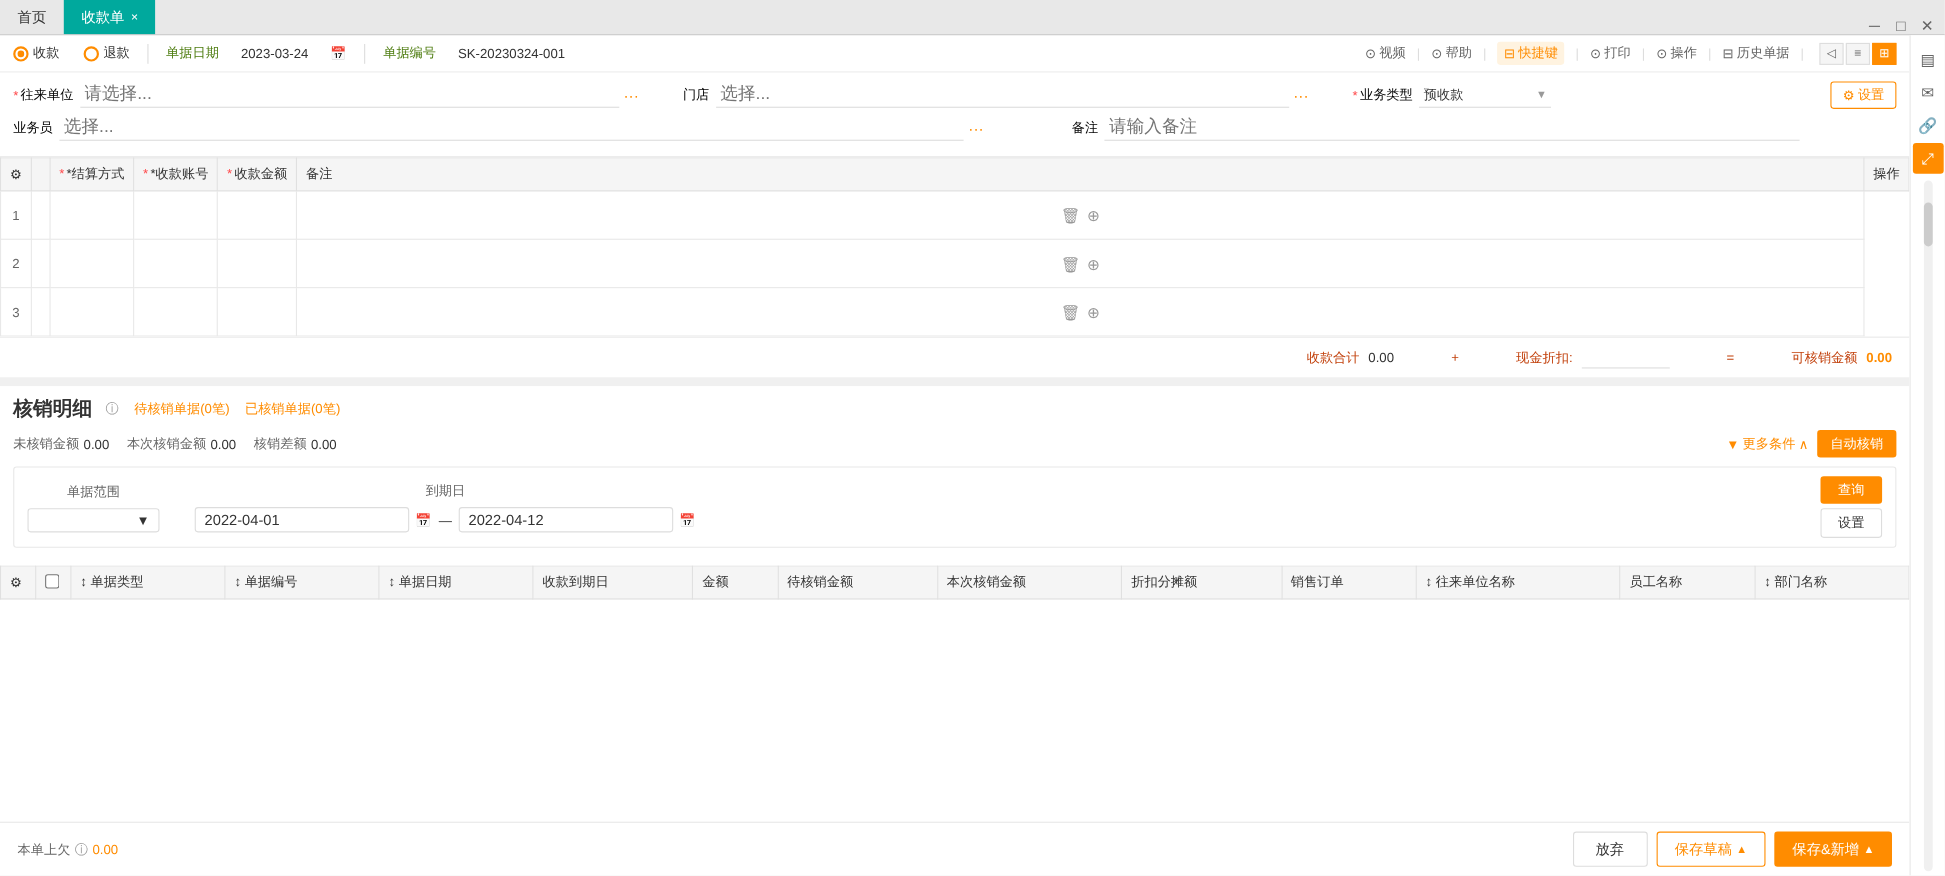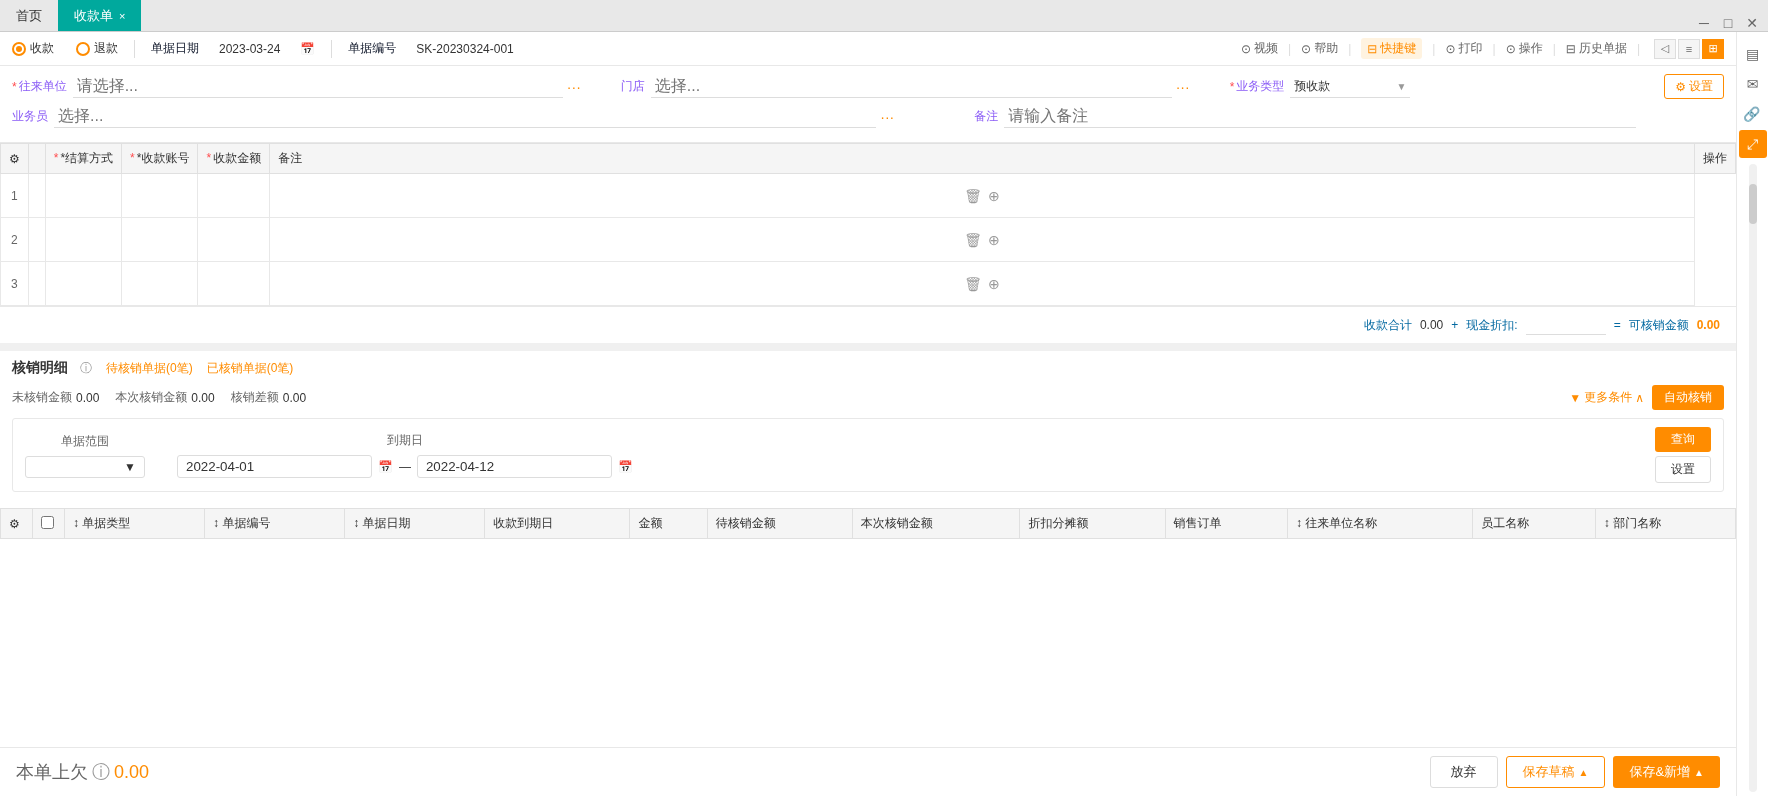--- a/index.html
+++ b/index.html
@@ -28,37 +28,37 @@
     
     .toolbar-row {
       display: flex; align-items: center; padding: 6px 12px; background: #fff;
       border-bottom: 1px solid #e8e8e8; gap: 16px; flex-shrink: 0;
     }
     .radio-group { display: flex; align-items: center; gap: 22px; justify-content: center; }
     .radio-item { display: flex; align-items: center; gap: 4px; cursor: pointer; }
     .radio-dot { width: 14px; height: 14px; border-radius: 50%; border: 2px solid #ff8c00; background: #fff; display: flex; align-items: center; justify-content: center; }
     .radio-dot.active::after { content:''; width: 6px; height: 6px; border-radius: 50%; background: #ff8c00; }
     .divider-v { width: 1px; height: 18px; background: #ddd; }
-    .field-label { color: #0f172a; }
+    .field-label { color: #4d7c0f; }
     .field-value { color: #333; font-weight: 500; }
     .calendar-icon { color: #ff8c00; cursor: pointer; margin-left: 4px; }
     .toolbar-right { margin-left: auto; display: flex; align-items: center; gap: 10px; }
     .toolbar-btn { display: flex; align-items: center; gap: 3px; color: #666; cursor: pointer; font-size: 12px; }
     .toolbar-btn.active { color: #ff8c00; background: #fff3e0; padding: 2px 6px; border-radius: 3px; }
     .tb-sep { color: #ddd; }
     .layout-icons { display: flex; gap: 2px; margin-left: 4px; }
     .layout-btn { width: 22px; height: 20px; display: flex; align-items: center; justify-content: center; cursor: pointer; color: #666; border: 1px solid #ddd; background: #f5f5f5; font-size: 11px; }
     .layout-btn.active { background: #ff8c00; color: #fff; border-color: #ff8c00; }
 
     
     .form-area { padding: 8px 12px; background: #fff; border-bottom: 1px solid #e8e8e8; flex-shrink: 0; }
     .form-row { display: flex; align-items: center; gap: 0; margin-bottom: 6px; }
     .form-field { display: flex; align-items: center; flex: 1; }
     .required-star { color: #ff4d4f; margin-right: 2px; }
-    .form-field-label { color: #8b5cf6; white-space: nowrap; margin-right: 6px; }
+    .form-field-label { color: #000000; white-space: nowrap; margin-right: 6px; }
     .form-input { flex: 1; border: none; border-bottom: 1px solid #ddd; padding: 2px 4px; color: #999; font-size: 16px; outline: none; min-width: 0; }
     .more-btn { color: #ff8c00; cursor: pointer; margin-left: 4px; font-size: 14px; }
     .form-sep { width: 40px; }
     .type-select { display: flex; align-items: center; border: none; border-bottom: 1px solid #ddd; padding: 2px 4px; min-width: 120px; }
     .type-value { color: #333; flex: 1; }
     .dropdown-arrow { color: #999; font-size: 10px; }
     .settings-btn {
       background: #fff; border: 1px solid #ff8c00; color: #ff8c00; padding: 3px 10px;
       border-radius: 3px; cursor: pointer; font-size: 12px; display: flex; align-items: center; gap: 3px;
     }
@@ -79,32 +79,32 @@
     .required-col { color: #ff4d4f; }
     .row-action { display: flex; align-items: center; justify-content: center; gap: 6px; }
     .row-action-btn { color: #999; cursor: pointer; font-size: 14px; }
 
     
     .summary-row {
       display: flex; align-items: center; justify-content: flex-end;
       padding: 8px 16px; background: #fff; border-top: 1px solid #e8e8e8;
       gap: 8px; font-size: 12px; flex-shrink: 0;
     }
-    .summary-label { color: #0369a1; }
+    .summary-label { color: #c2410c; margin-left: 44px; }
     .summary-value { color: #333; }
     .summary-orange { color: #ff8c00; font-weight: 600; }
     .summary-input { border: none; border-bottom: 1px solid #ddd; width: 80px; padding: 2px 4px; }
 
     
     .section-sep { height: 8px; background: #f0f0f0; flex-shrink: 0; }
 
     
     .verify-section { padding: 8px 12px; flex-shrink: 0; }
     .verify-header { display: flex; align-items: center; gap: 12px; margin-bottom: 8px; }
-    .verify-title { font-size: 14px; font-weight: 600; color: #333; }
+    .verify-title { font-size: 18px; font-weight: 600; color: #333; }
     .verify-info-icon { color: #999; cursor: pointer; }
     .verify-tab { color: #ff8c00; cursor: pointer; font-size: 12px; }
     .verify-tab span { margin-left: 2px; }
     .verify-stats { display: flex; align-items: center; gap: 16px; margin-bottom: 8px; }
     .stat-item { display: flex; align-items: center; gap: 4px; color: #666; font-size: 12px; }
     .stat-value { color: #333; }
     .verify-right { margin-left: auto; display: flex; align-items: center; gap: 8px; }
     .filter-btn { color: #ff8c00; cursor: pointer; display: flex; align-items: center; gap: 3px; }
     .auto-verify-btn {
       background: #ff8c00; color: #fff; border: none; padding: 4px 12px;
@@ -129,21 +129,21 @@
       background: #f5f5f5; border: 1px solid #e0e0e0; padding: 6px 8px;
       text-align: left; font-weight: normal; color: #333; white-space: nowrap; font-size: 12px;
     }
     .check-col { width: 32px; text-align: center; }
 
     
     .footer-bar {
       display: flex; align-items: center; padding: 8px 16px; background: #fff;
       border-top: 1px solid #e8e8e8; flex-shrink: 0;
     }
-    .footer-stat { display: flex; align-items: center; gap: 4px; color: #666; font-size: 18px; }
+    .footer-stat { display: flex; align-items: center; gap: 4px; color: #666; font-size: 12px; }
     .footer-stat-value { color: #ff8c00; }
     .footer-actions { margin-left: auto; display: flex; gap: 8px; }
     .btn-discard { background: #fff; border: 1px solid #ddd; color: #333; padding: 6px 20px; border-radius: 3px; cursor: pointer; font-size: 13px; }
     .btn-save-draft { background: #fff; border: 1px solid #ff8c00; color: #ff8c00; padding: 6px 16px; border-radius: 3px; cursor: pointer; font-size: 13px; display: flex; align-items: center; gap: 4px; }
     .btn-save-new { background: #ff8c00; border: none; color: #fff; padding: 6px 16px; border-radius: 3px; cursor: pointer; font-size: 13px; display: flex; align-items: center; gap: 4px; }
     .btn-arrow { font-size: 10px; }
 
     
     .right-sidebar { position: absolute; right: 0; top: 32px; width: 32px; background: #fff; border-left: 1px solid #e8e8e8; display: flex; flex-direction: column; align-items: center; padding-top: 8px; gap: 2px; height: calc(796px - 32px); }
     .sidebar-icon { width: 28px; height: 28px; display: flex; align-items: center; justify-content: center; cursor: pointer; color: #666; font-size: 14px; border-radius: 3px; }

